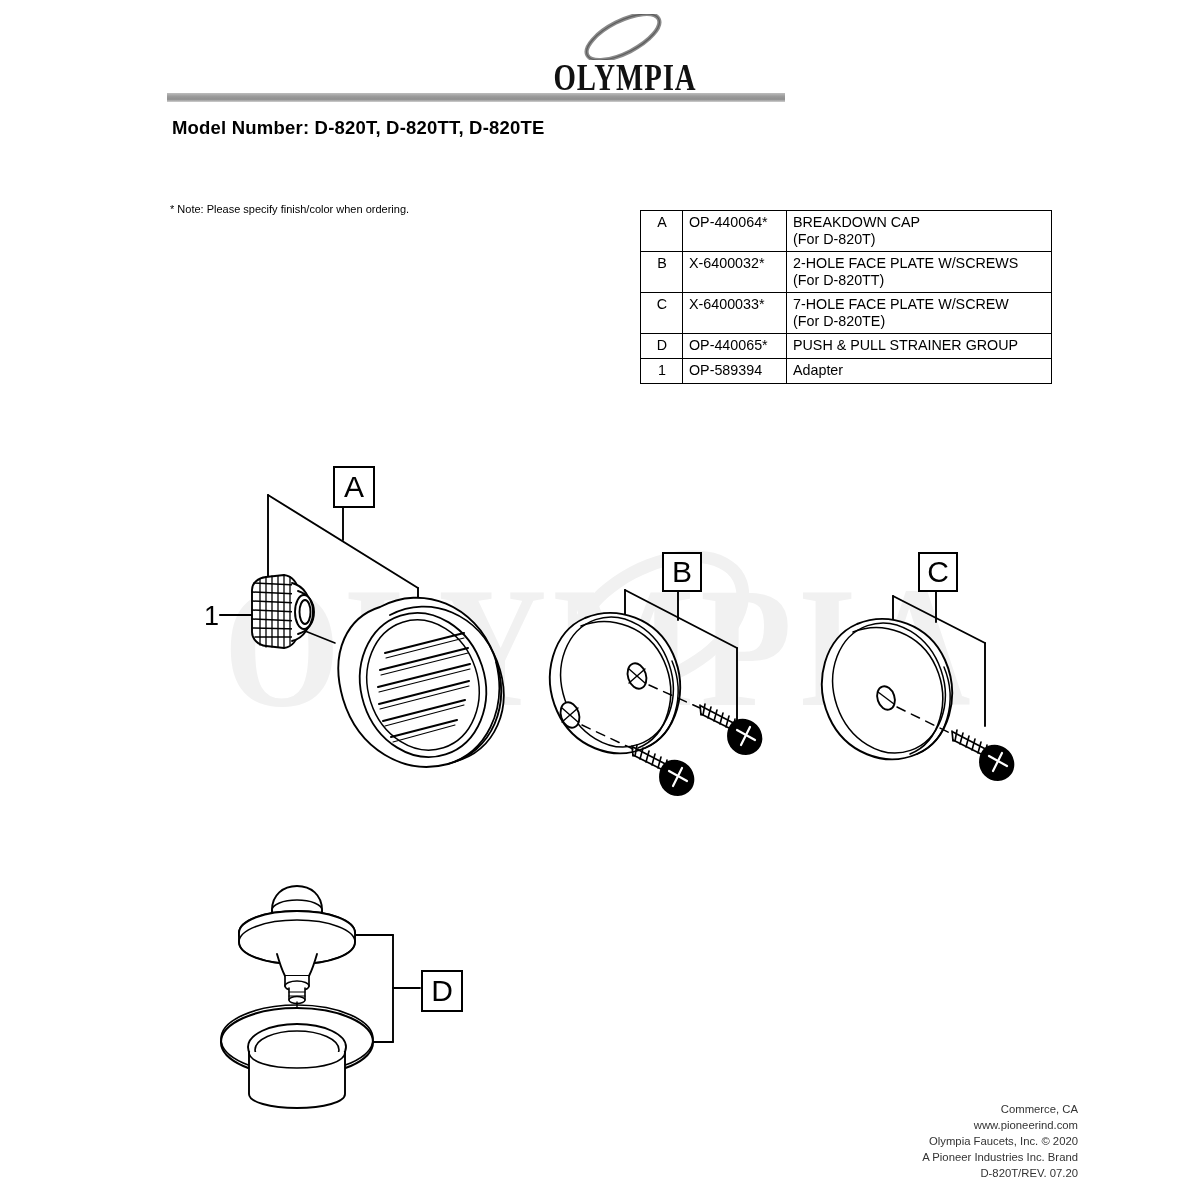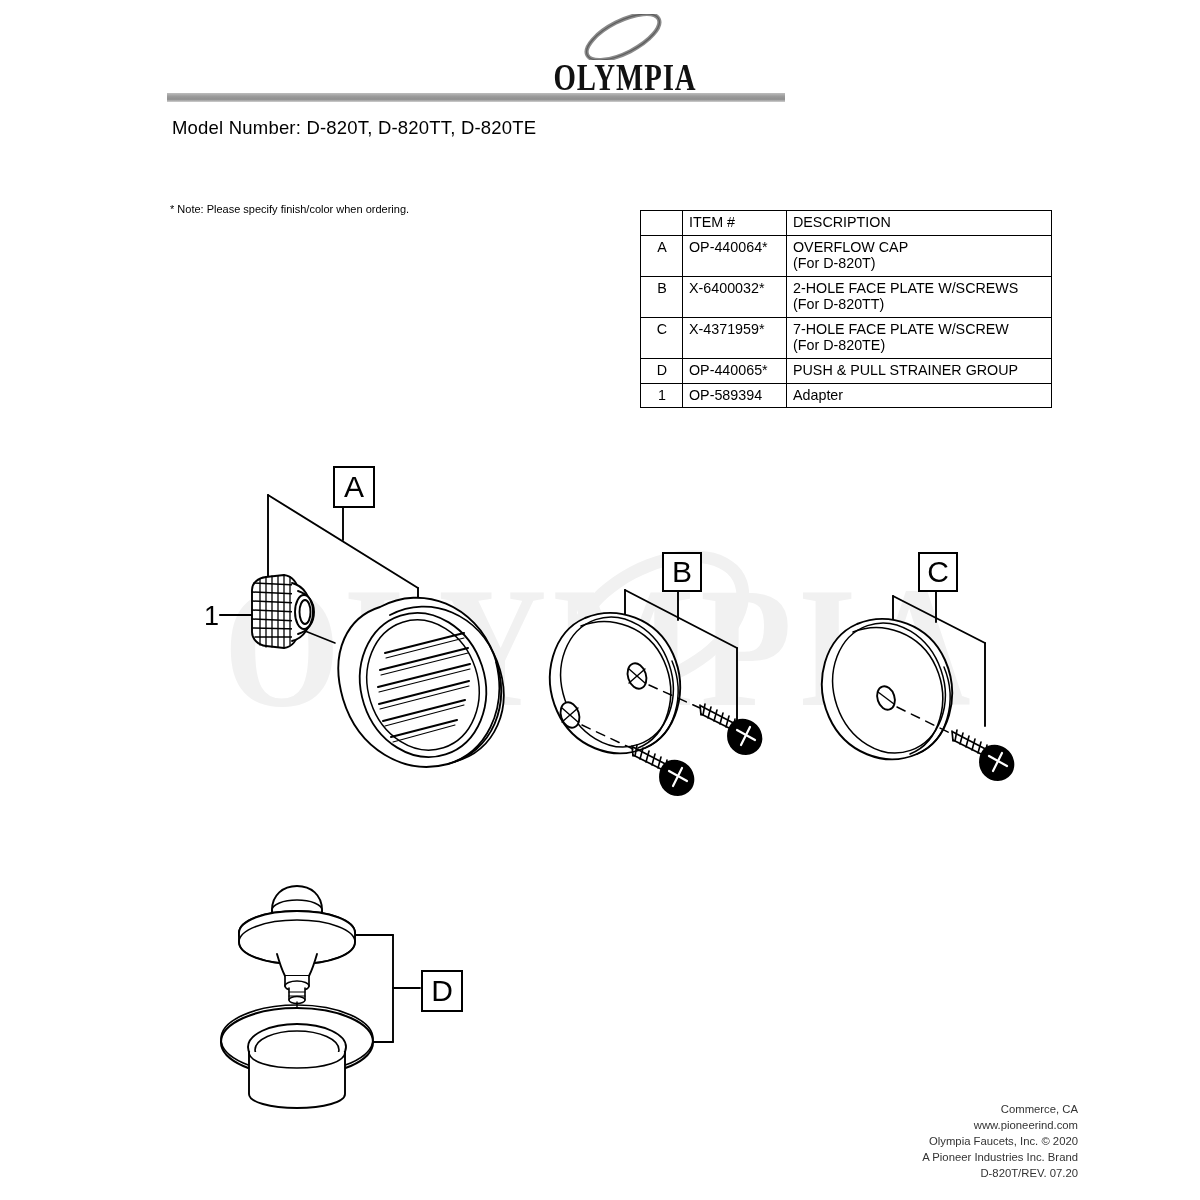--- a/index.html
+++ b/index.html
@@ -32,21 +32,21 @@
     transform:scaleY(1.22) scaleX(0.93);
     transform-origin:center top;
     color:#111;
   }
   .hdr-bar{
     position:absolute;left:167px;top:93px;width:618px;height:9px;
     background:linear-gradient(to bottom,#bdbdbd 0%,#9c9c9c 35%,#8f8f8f 70%,#cfcfcf 100%);
   }
   .hdr-model{
     position:absolute;left:172px;top:117px;
-    font-size:18.5px;font-weight:normal;letter-spacing:.2px;
+    font-size:18.5px;font-weight:bold;letter-spacing:.2px;
     white-space:nowrap;
   }
   .note{
     position:absolute;left:170px;top:203px;
     font-size:11px;white-space:nowrap;
   }
 
   
   .ptable{
     position:absolute;left:640px;top:210px;
@@ -134,44 +134,39 @@
   <div class="hdr-model">Model Number: D-820T, D-820TT, D-820TE</div>
   <div class="note">* Note: Please specify finish/color when ordering.</div>
 
   <table class="ptable">
     <colgroup>
       <col class="col-key">
         <col class="col-item">
         <col class="col-desc">
     </colgroup>
     <tbody>
-      <tr class="hdrrow">
-        <td class="col-key"></td>
-        <td>ITEM #</td>
-        <td>DESCRIPTION</td>
-      </tr>
       <tr>
         <td class="col-key">A</td>
         <td>OP-440064*</td>
         <td>
-          <span>OVERFLOW CAP</span>
+          <span>BREAKDOWN CAP</span>
           <span class="sub">(For D-820T)</span>
         </td>
       </tr>
       <tr>
         <td class="col-key">B</td>
         <td>X-6400032*</td>
         <td>
           <span>2-HOLE FACE PLATE W/SCREWS</span>
           <span class="sub">(For D-820TT)</span>
         </td>
       </tr>
       <tr>
         <td class="col-key">C</td>
-        <td>X-4371959*</td>
+        <td>X-6400033*</td>
         <td>
           <span>7-HOLE FACE PLATE W/SCREW</span>
           <span class="sub">(For D-820TE)</span>
         </td>
       </tr>
       <tr>
         <td class="col-key">D</td>
         <td>OP-440065*</td>
         <td>PUSH &amp; PULL STRAINER GROUP</td>
       </tr>

